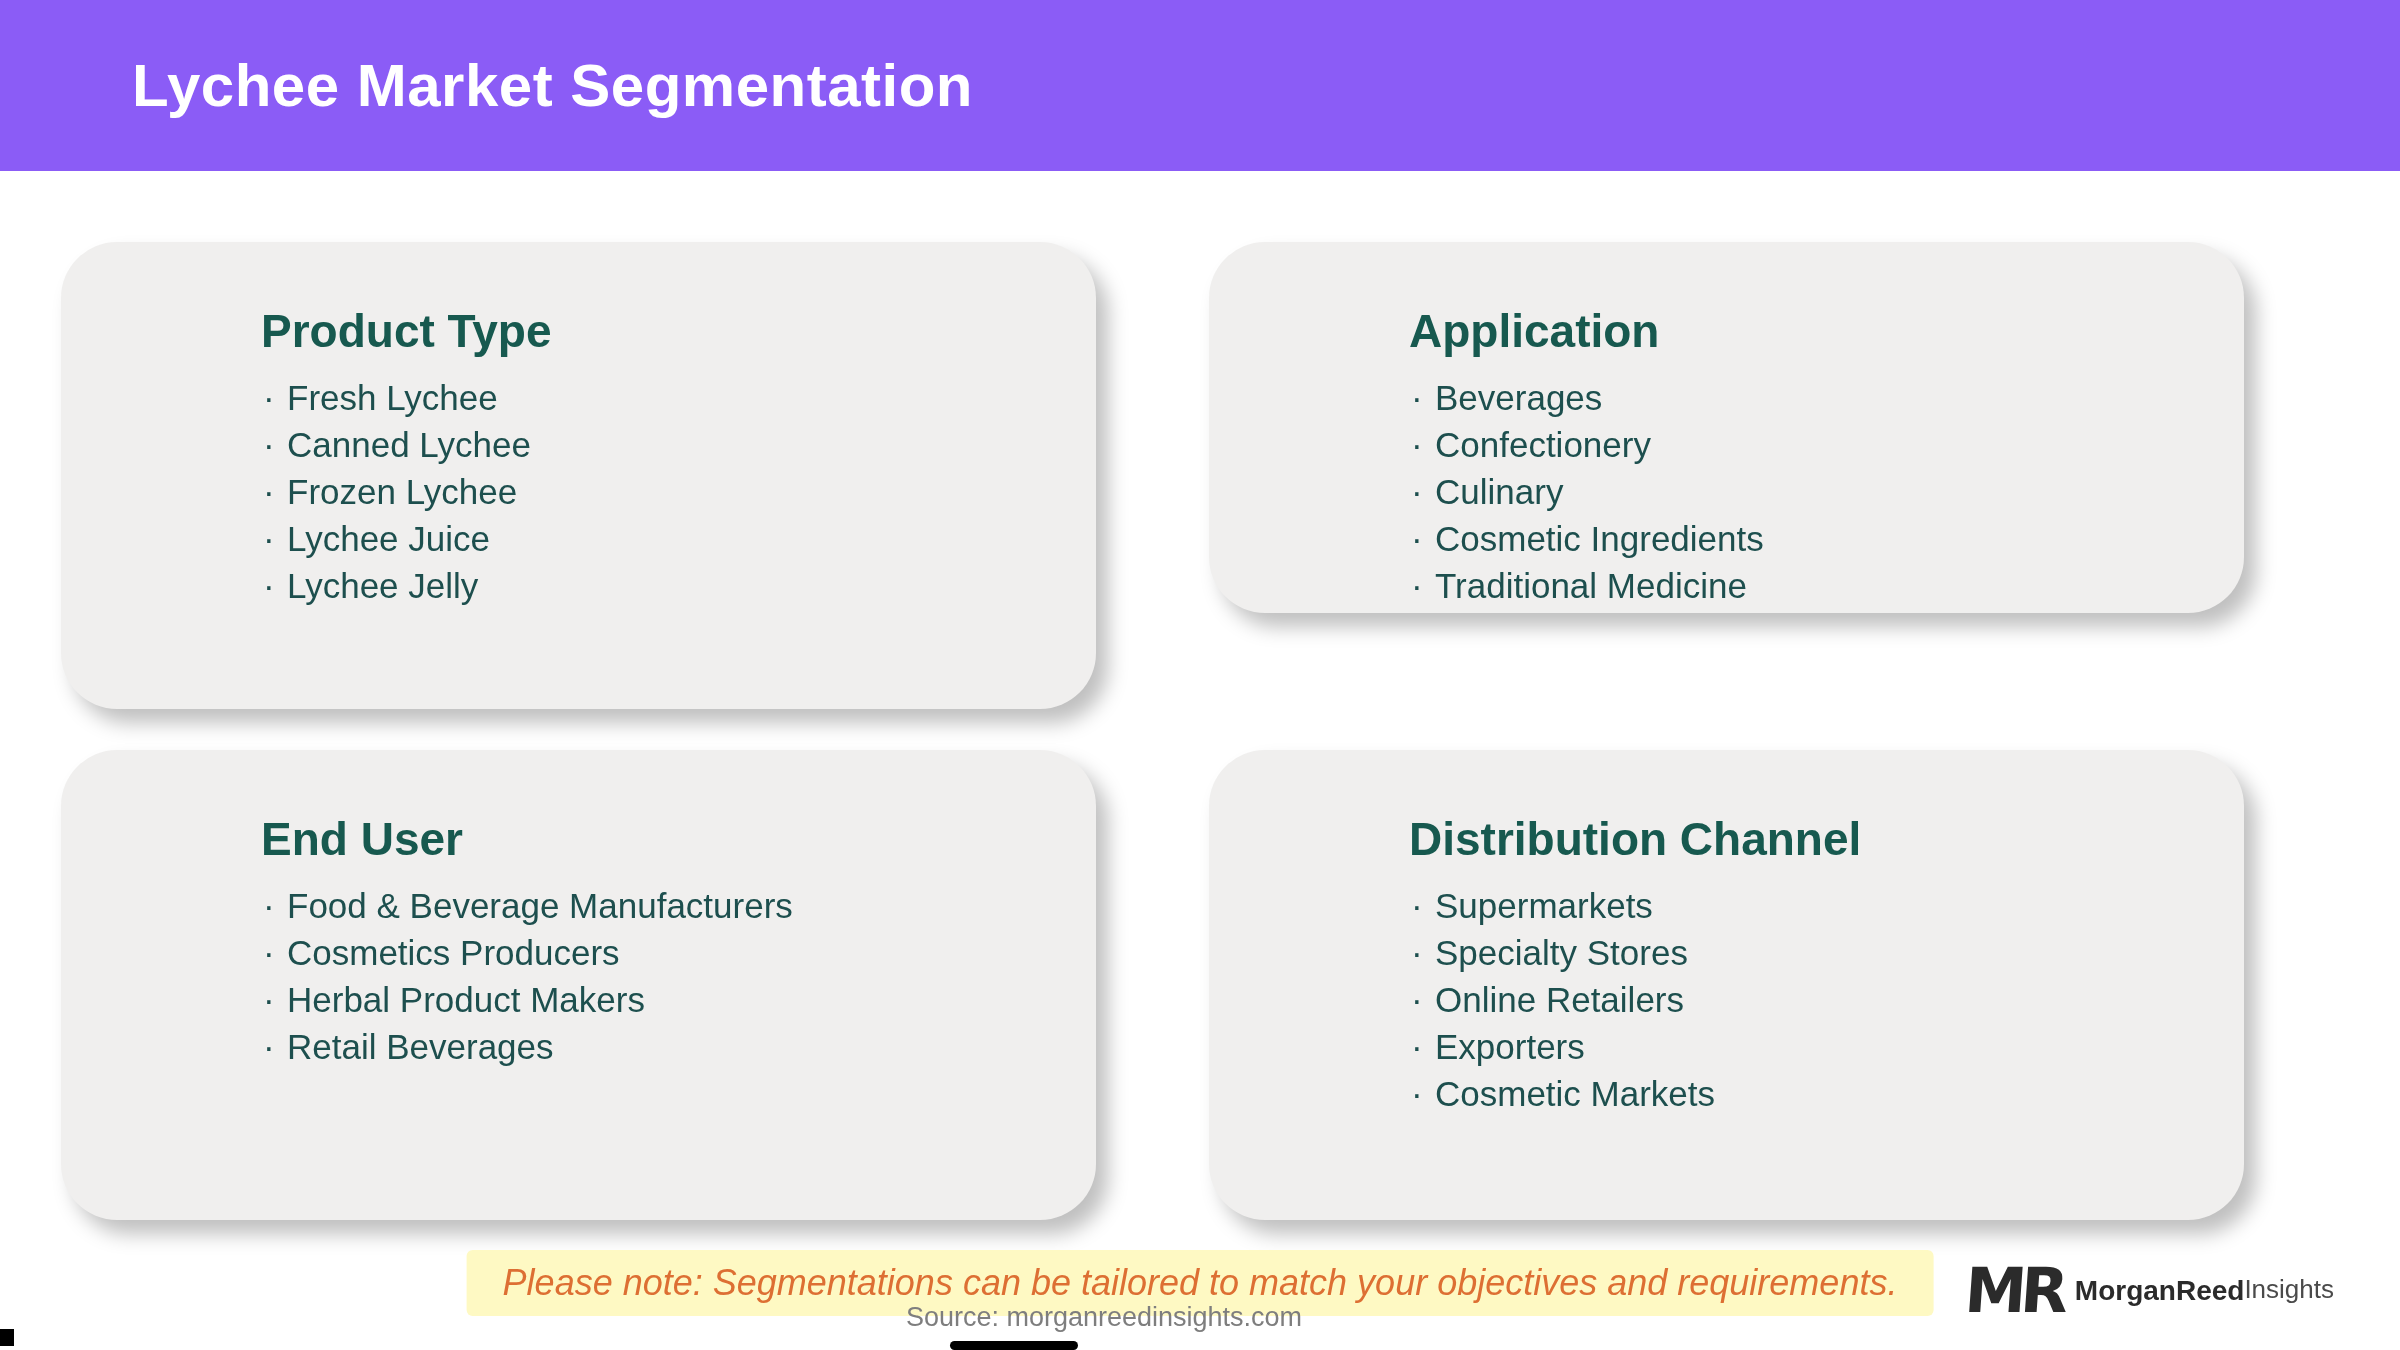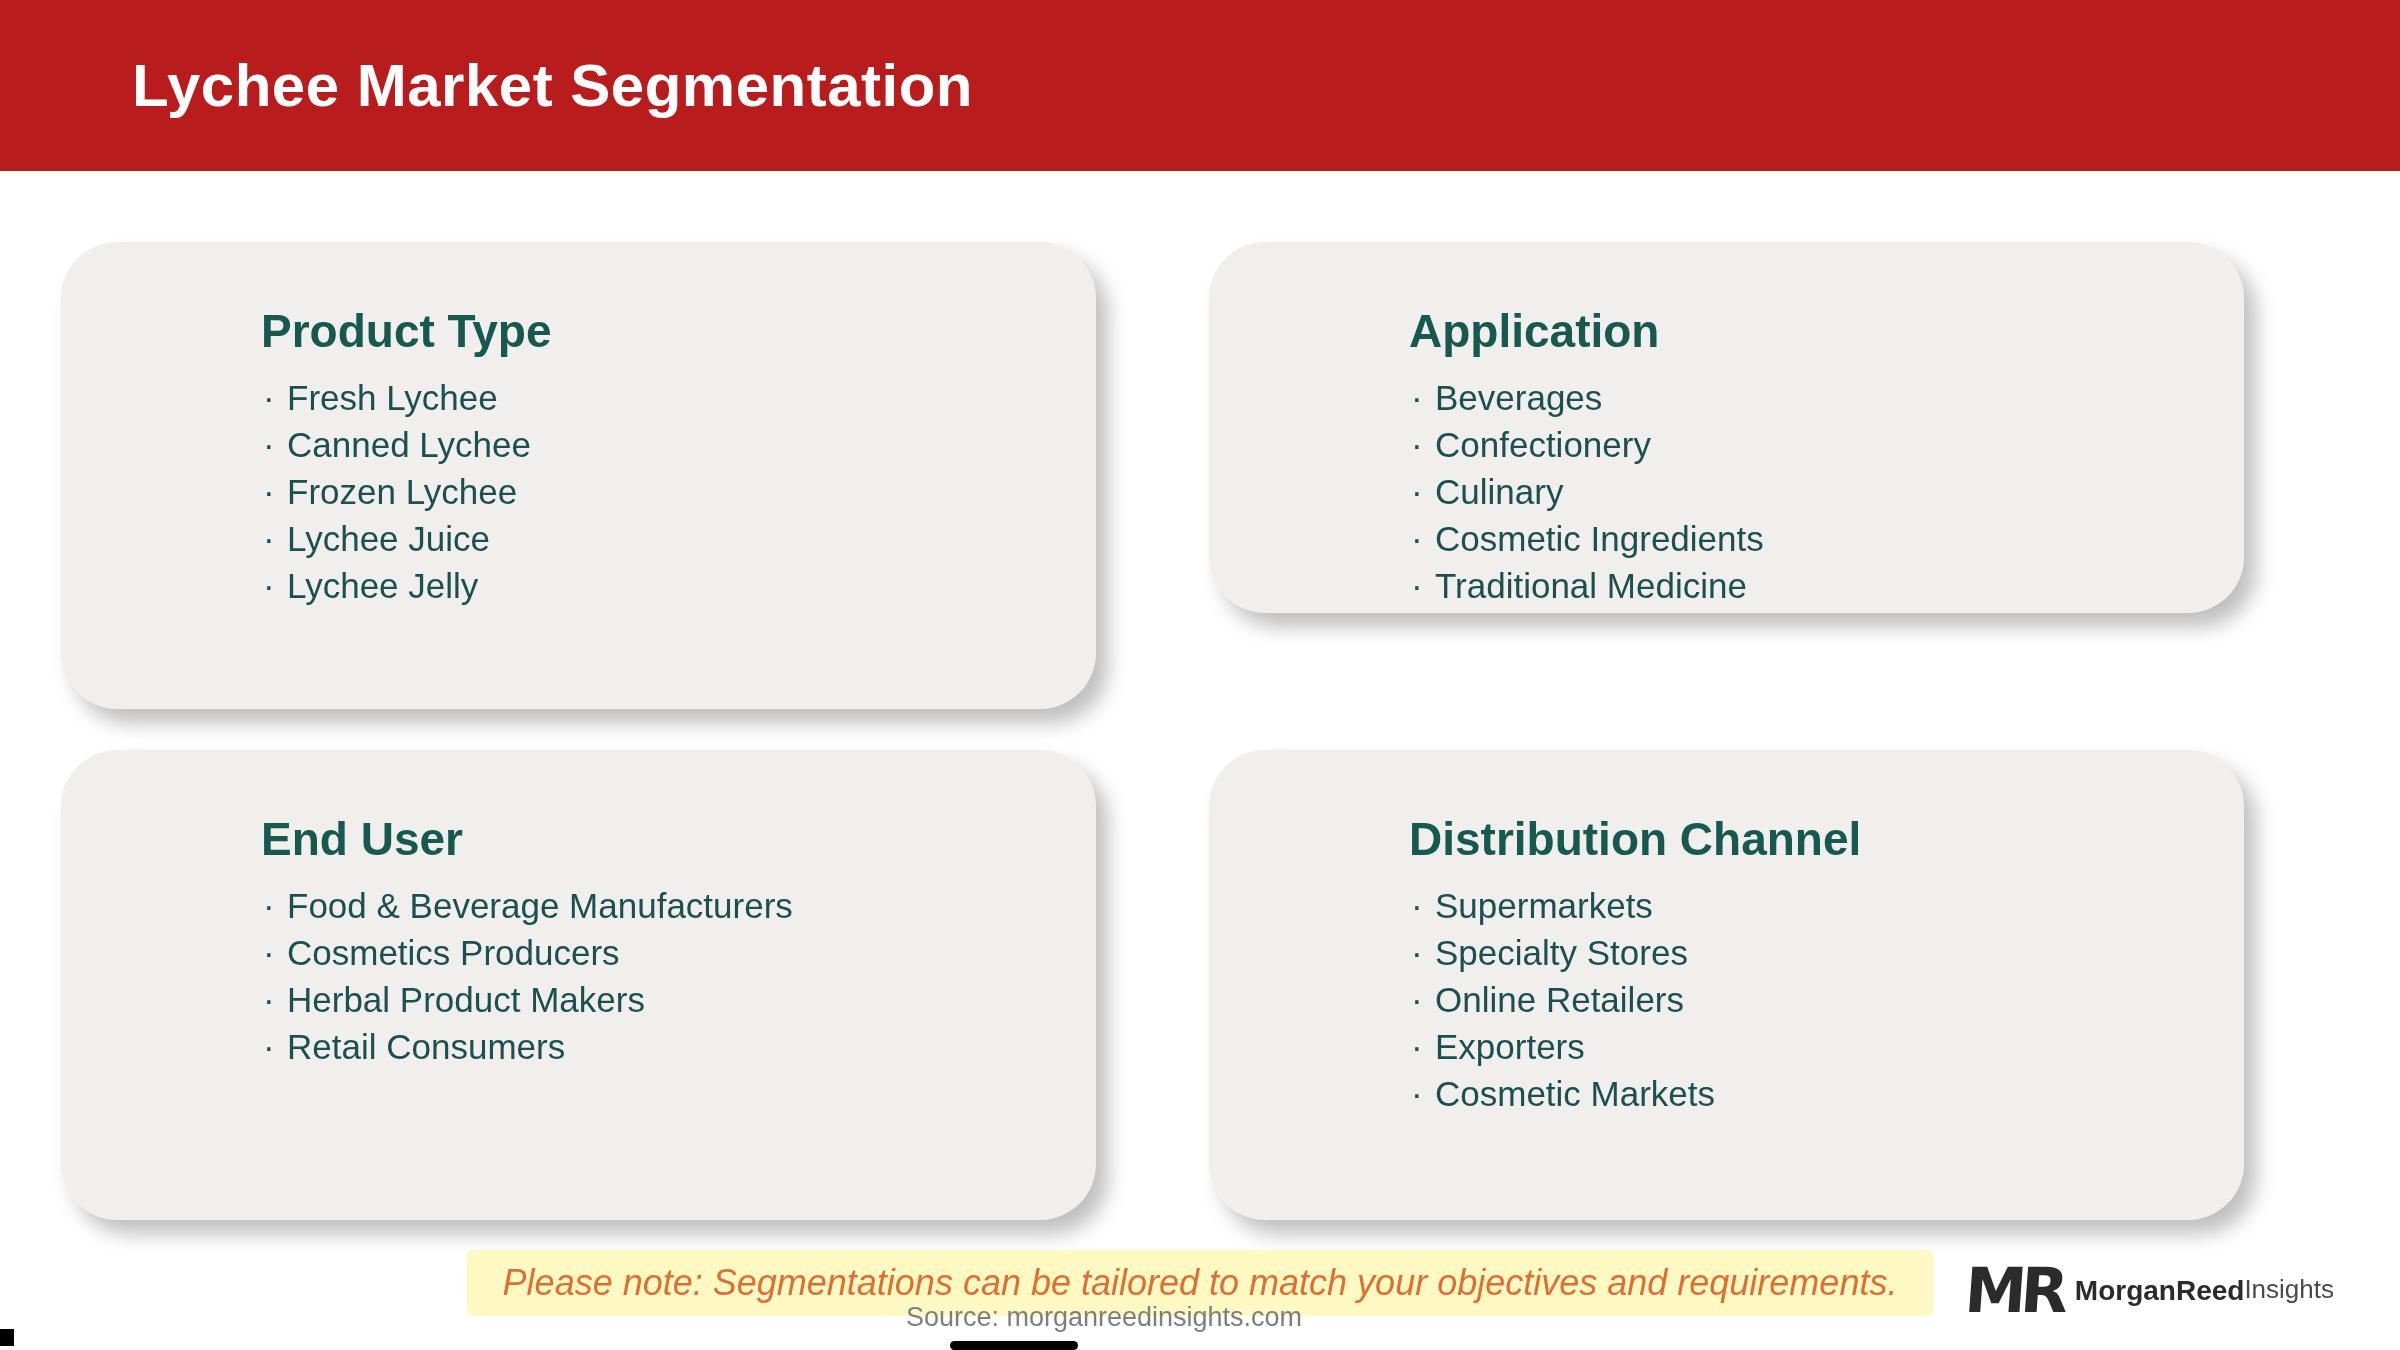--- a/index.html
+++ b/index.html
@@ -9,21 +9,21 @@
     height:1350px;
     background:#ffffff;
     overflow:hidden;
     font-family:"Liberation Sans", sans-serif;
   }
   
   .topbar{
     position:absolute;
     top:0;left:0;
     width:2400px;height:171px;
-    background:#b91c1c;
+    background:#8b5cf6;
     display:flex;align-items:center;
   }
   .topbar h1{
     margin:0 0 0 132px;
     color:#ffffff;
     font-size:60px;
     font-weight:bold;
     letter-spacing:0.5px;
   }
   
@@ -154,21 +154,21 @@
       <li>Traditional Medicine</li>
     </ul>
   </section>
 
   <section class="card" id="card-3">
     <h2>End User</h2>
     <ul>
       <li>Food &amp; Beverage Manufacturers</li>
       <li>Cosmetics Producers</li>
       <li>Herbal Product Makers</li>
-      <li>Retail Consumers</li>
+      <li>Retail Beverages</li>
     </ul>
   </section>
 
   <section class="card" id="card-4">
     <h2>Distribution Channel</h2>
     <ul>
       <li>Supermarkets</li>
       <li>Specialty Stores</li>
       <li>Online Retailers</li>
       <li>Exporters</li>

